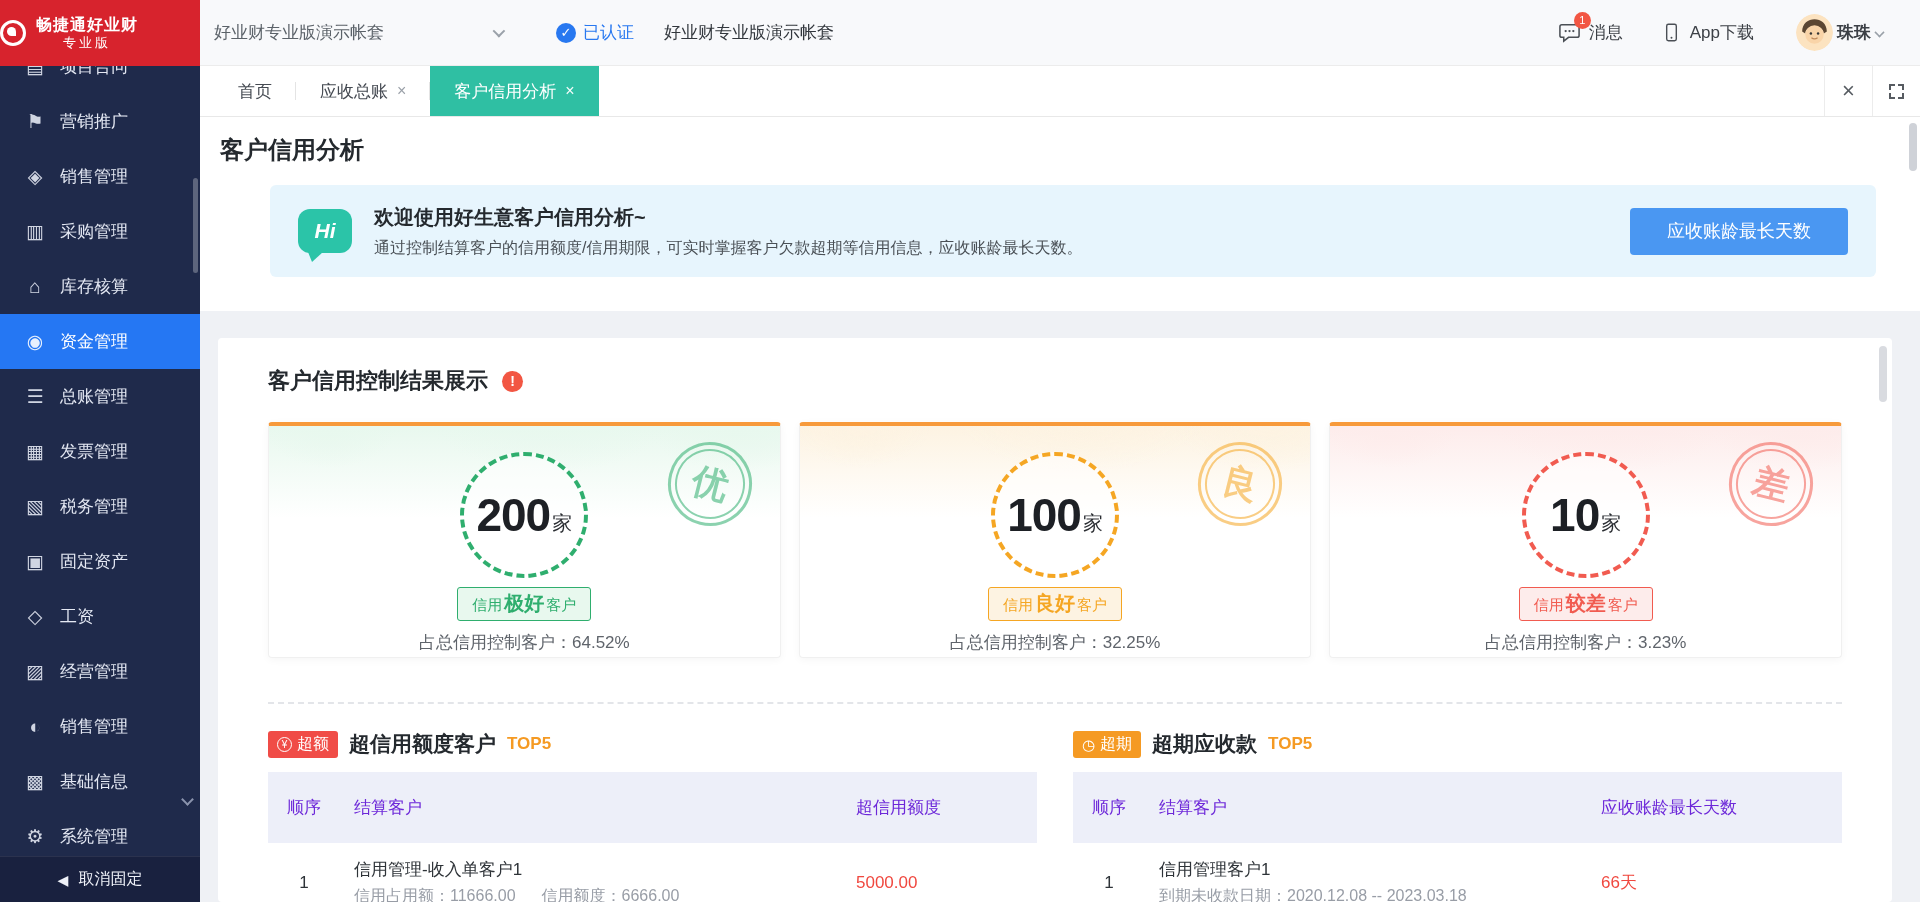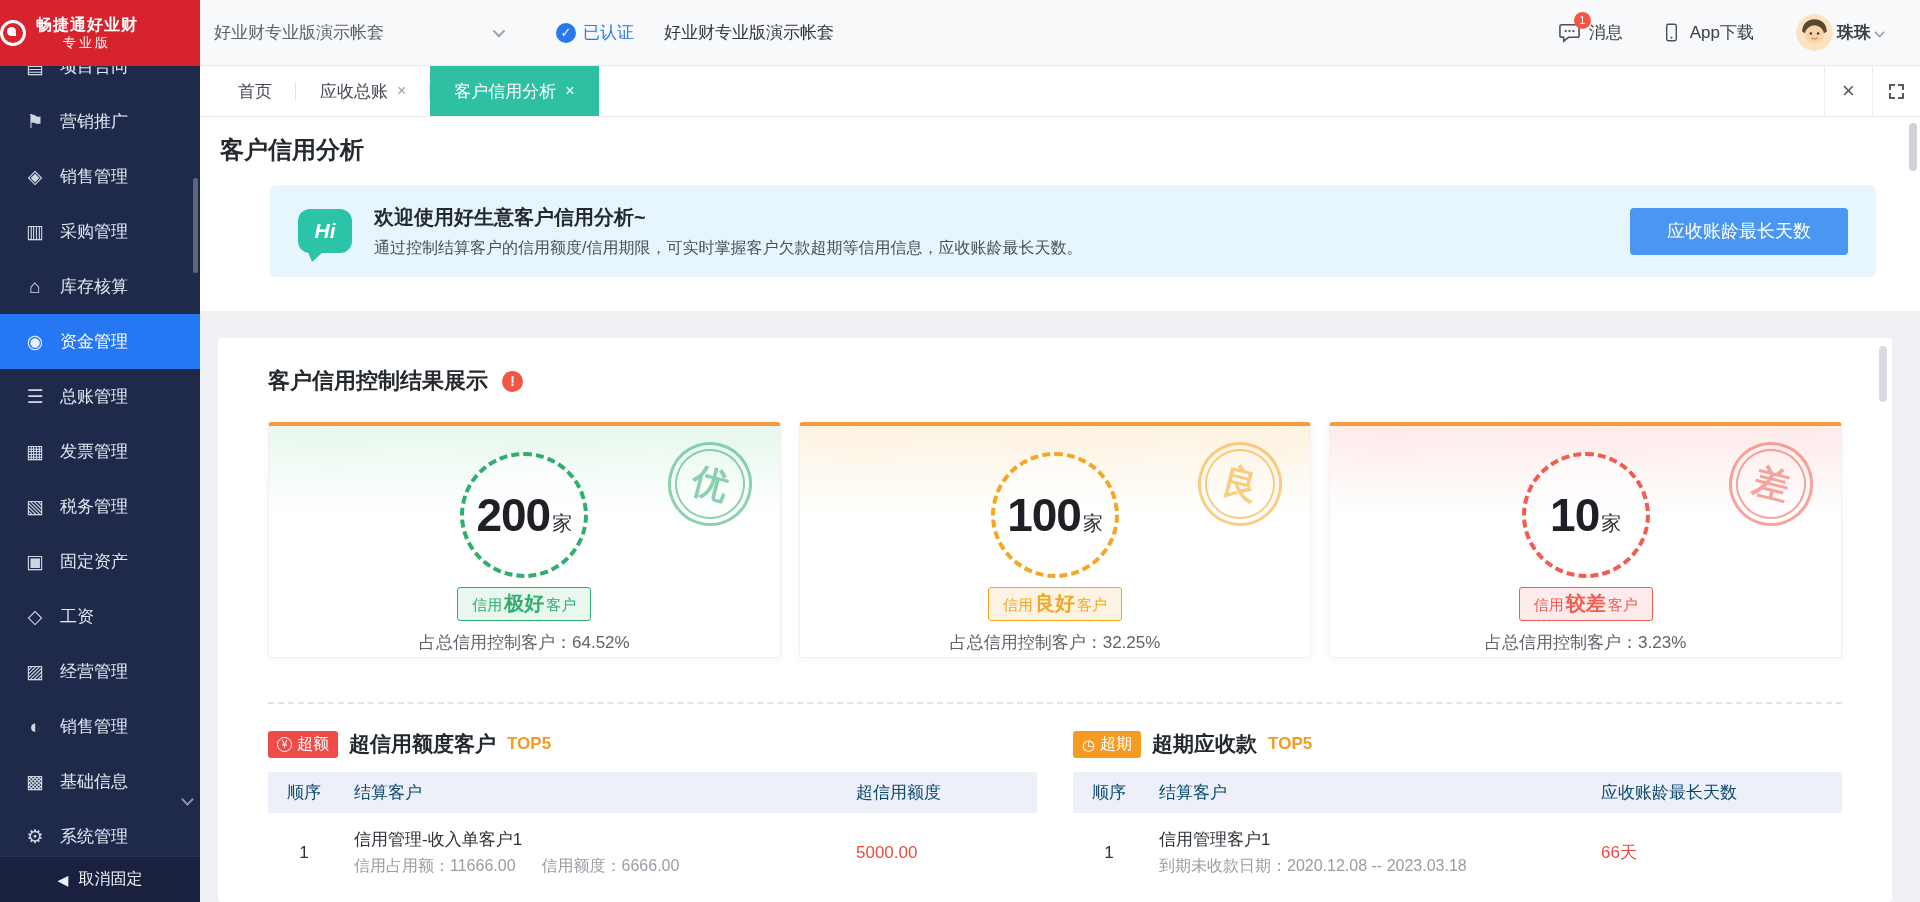--- a/index.html
+++ b/index.html
@@ -109,21 +109,21 @@
   .tables { display: grid; grid-template-columns: 1fr 1fr; column-gap: 36px; margin-top: 26px; }
   .tbl-head { display: flex; align-items: center; gap: 11px; margin-bottom: 14px; }
   .tbadge { display: inline-flex; align-items: center; gap: 5px; color: #fff; font-size: 16px; padding: 3px 9px; border-radius: 3px; }
   .tbadge.red { background: #f04c47; }
   .tbadge.orange { background: #f59a23; }
   .tb-ico.yen { width: 15px; height: 15px; border: 1px solid #fff; border-radius: 50%; font-size: 10px; line-height: 14px; text-align: center; }
   .tb-ico.clock { font-size: 15px; line-height: 1; }
   .tbl-title { font-size: 21px; font-weight: bold; color: #24292e; }
   .top5 { color: #f59a23; font-size: 17px; font-weight: bold; }
   table { width: 100%; border-collapse: collapse; table-layout: fixed; }
-  th { background: #edeff9; font-size: 17px; font-weight: normal; color: #0c4a6e; text-align: left; padding: 9px 14px; }
+  th { background: #edeff9; font-size: 17px; font-weight: normal; color: #6d28d9; text-align: left; padding: 24px 14px; }
   th.c-seq, td.c-seq { width: 72px; text-align: center; }
   th.c-val-l, td.c-val-l { width: 195px; }
   th.c-val-r, td.c-val-r { width: 255px; }
   td { padding: 15px 14px 12px; vertical-align: middle; font-size: 17px; color: #2e3338; }
   .r-name { font-size: 17px; color: #2e3338; }
   .r-detail { font-size: 16px; color: #989da6; margin-top: 5px; display: flex; gap: 26px; }
   .red-val { color: #f0483f; }
 </style>
 </head>
 <body>

